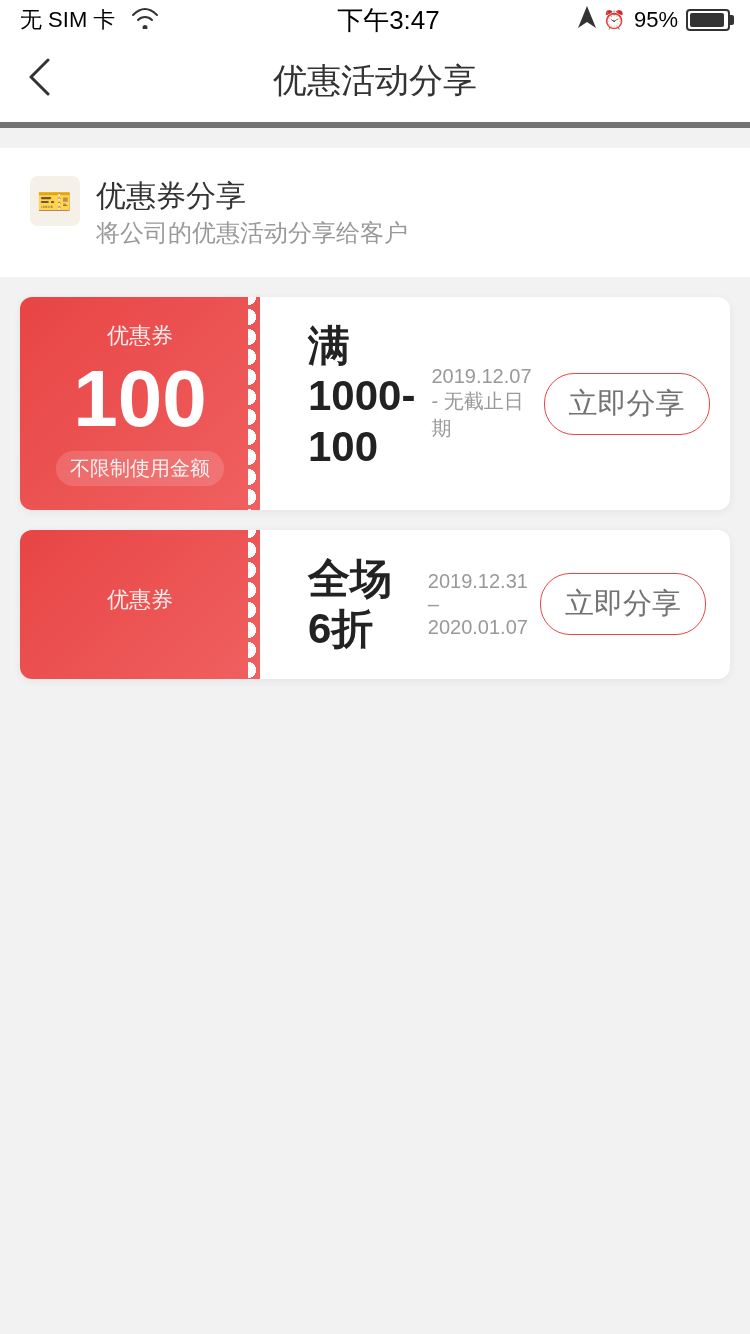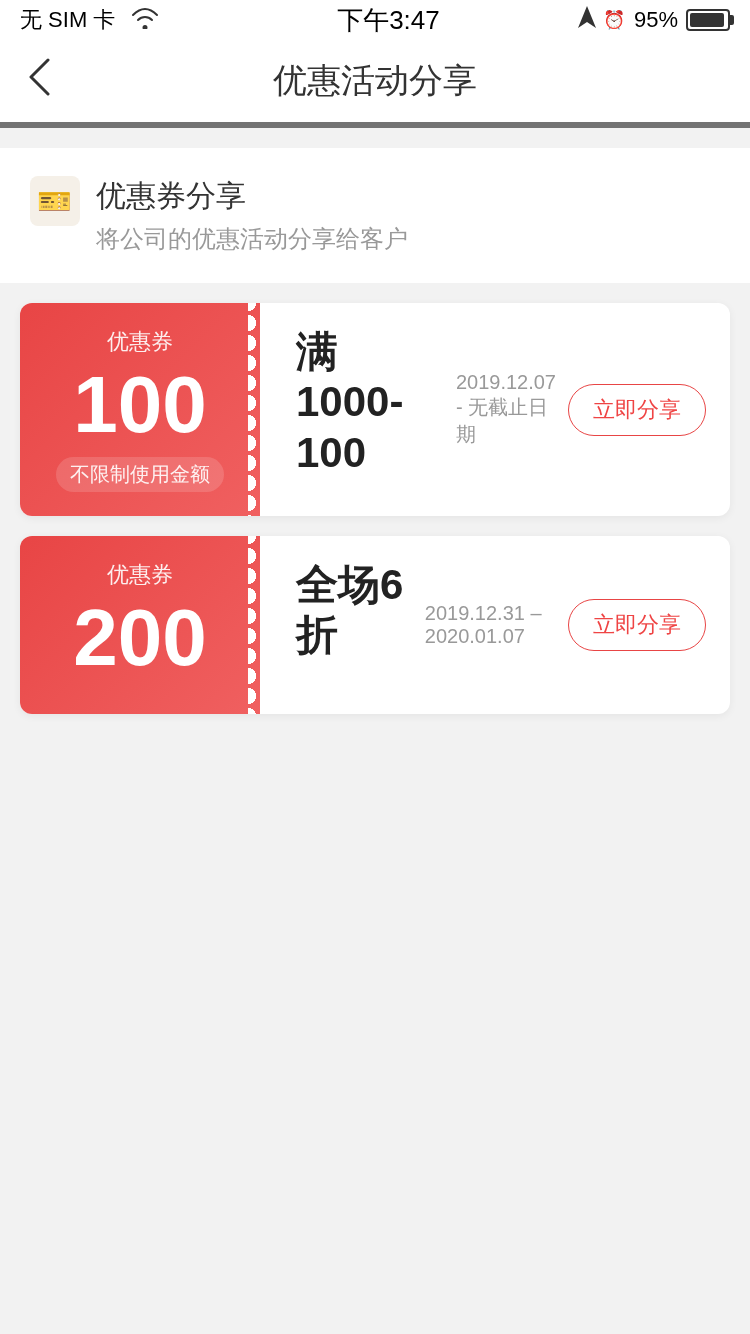--- a/index.html
+++ b/index.html
@@ -119,41 +119,41 @@
     }
     .section-text {}
     .section-title {
       font-size: 30px;
       font-weight: 500;
       color: #333;
     }
     .section-subtitle {
       font-size: 24px;
       color: #999;
-      margin-top: 6px;
     }
 
     
     .coupon-list {
       padding: 0 20px;
       background: #f2f2f2;
     }
 
     .coupon-gap {
       height: 20px;
     }
 
     
     .coupon-card {
       background: #fff;
       border-radius: 12px;
       overflow: hidden;
       display: flex;
       box-shadow: 0 2px 8px rgba(0,0,0,0.06);
       position: relative;
+      gap: 12px;
     }
 
     
     .coupon-left {
       width: 240px;
       background: #e84545;
       background: linear-gradient(135deg, #e84545, #f06060);
       display: flex;
       flex-direction: column;
       align-items: center;
@@ -221,22 +221,22 @@
     }
     .coupon-date {
       font-size: 20px;
       color: #999;
       flex: 1;
     }
     .share-btn {
       border: 1.5px solid #e84545;
       border-radius: 30px;
       padding: 10px 24px;
-      font-size: 22px;
-      color: #ef4444;
+      font-size: 29px;
+      color: #737373;
       background: #fff;
       cursor: pointer;
       white-space: nowrap;
       flex-shrink: 0;
     }
 
     
     .bottom-area {
       height: 600px;
       background: #f2f2f2;
@@ -308,21 +308,20 @@
         <button class="share-btn">立即分享</button>
       </div>
     </div>
   </div>
 
   <div class="coupon-gap"></div>
 
   <div class="coupon-card">
     <div class="coupon-left">
       <div class="coupon-type">优惠券</div>
-      <div class="coupon-amount">200</div>
     </div>
     <div class="coupon-right">
       <div class="coupon-name">全场6折</div>
       <div class="coupon-footer">
         <div class="coupon-date">2019.12.31 – 2020.01.07</div>
         <button class="share-btn">立即分享</button>
       </div>
     </div>
   </div>
 

